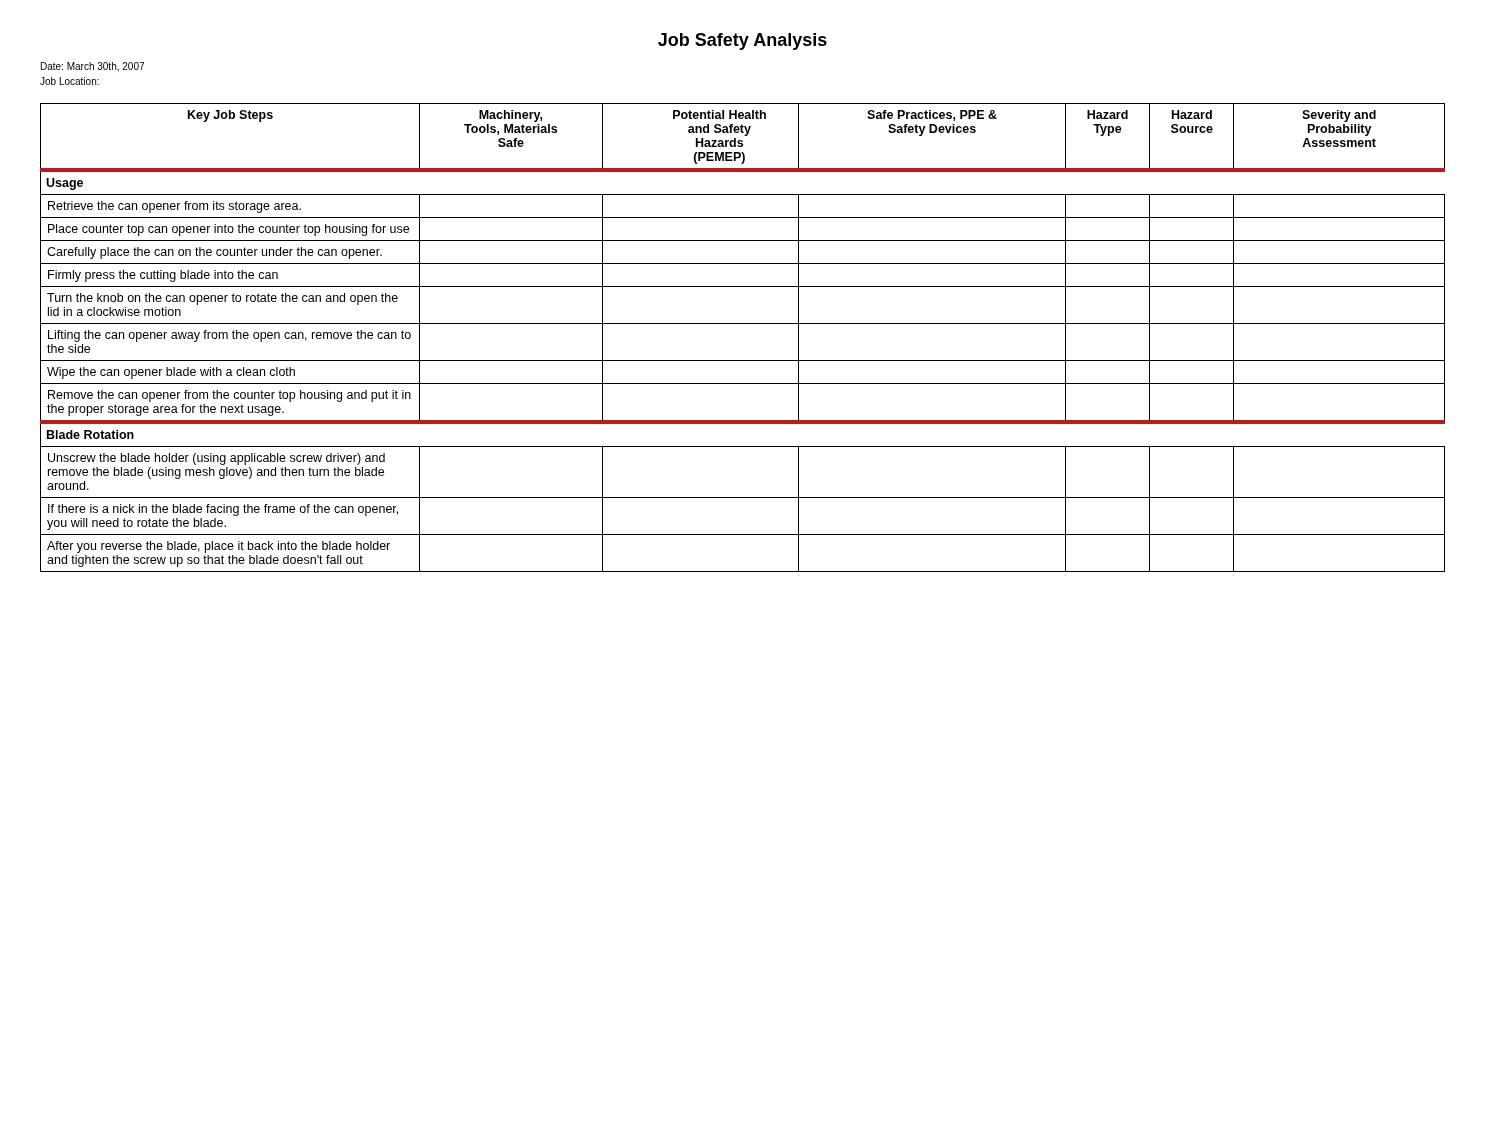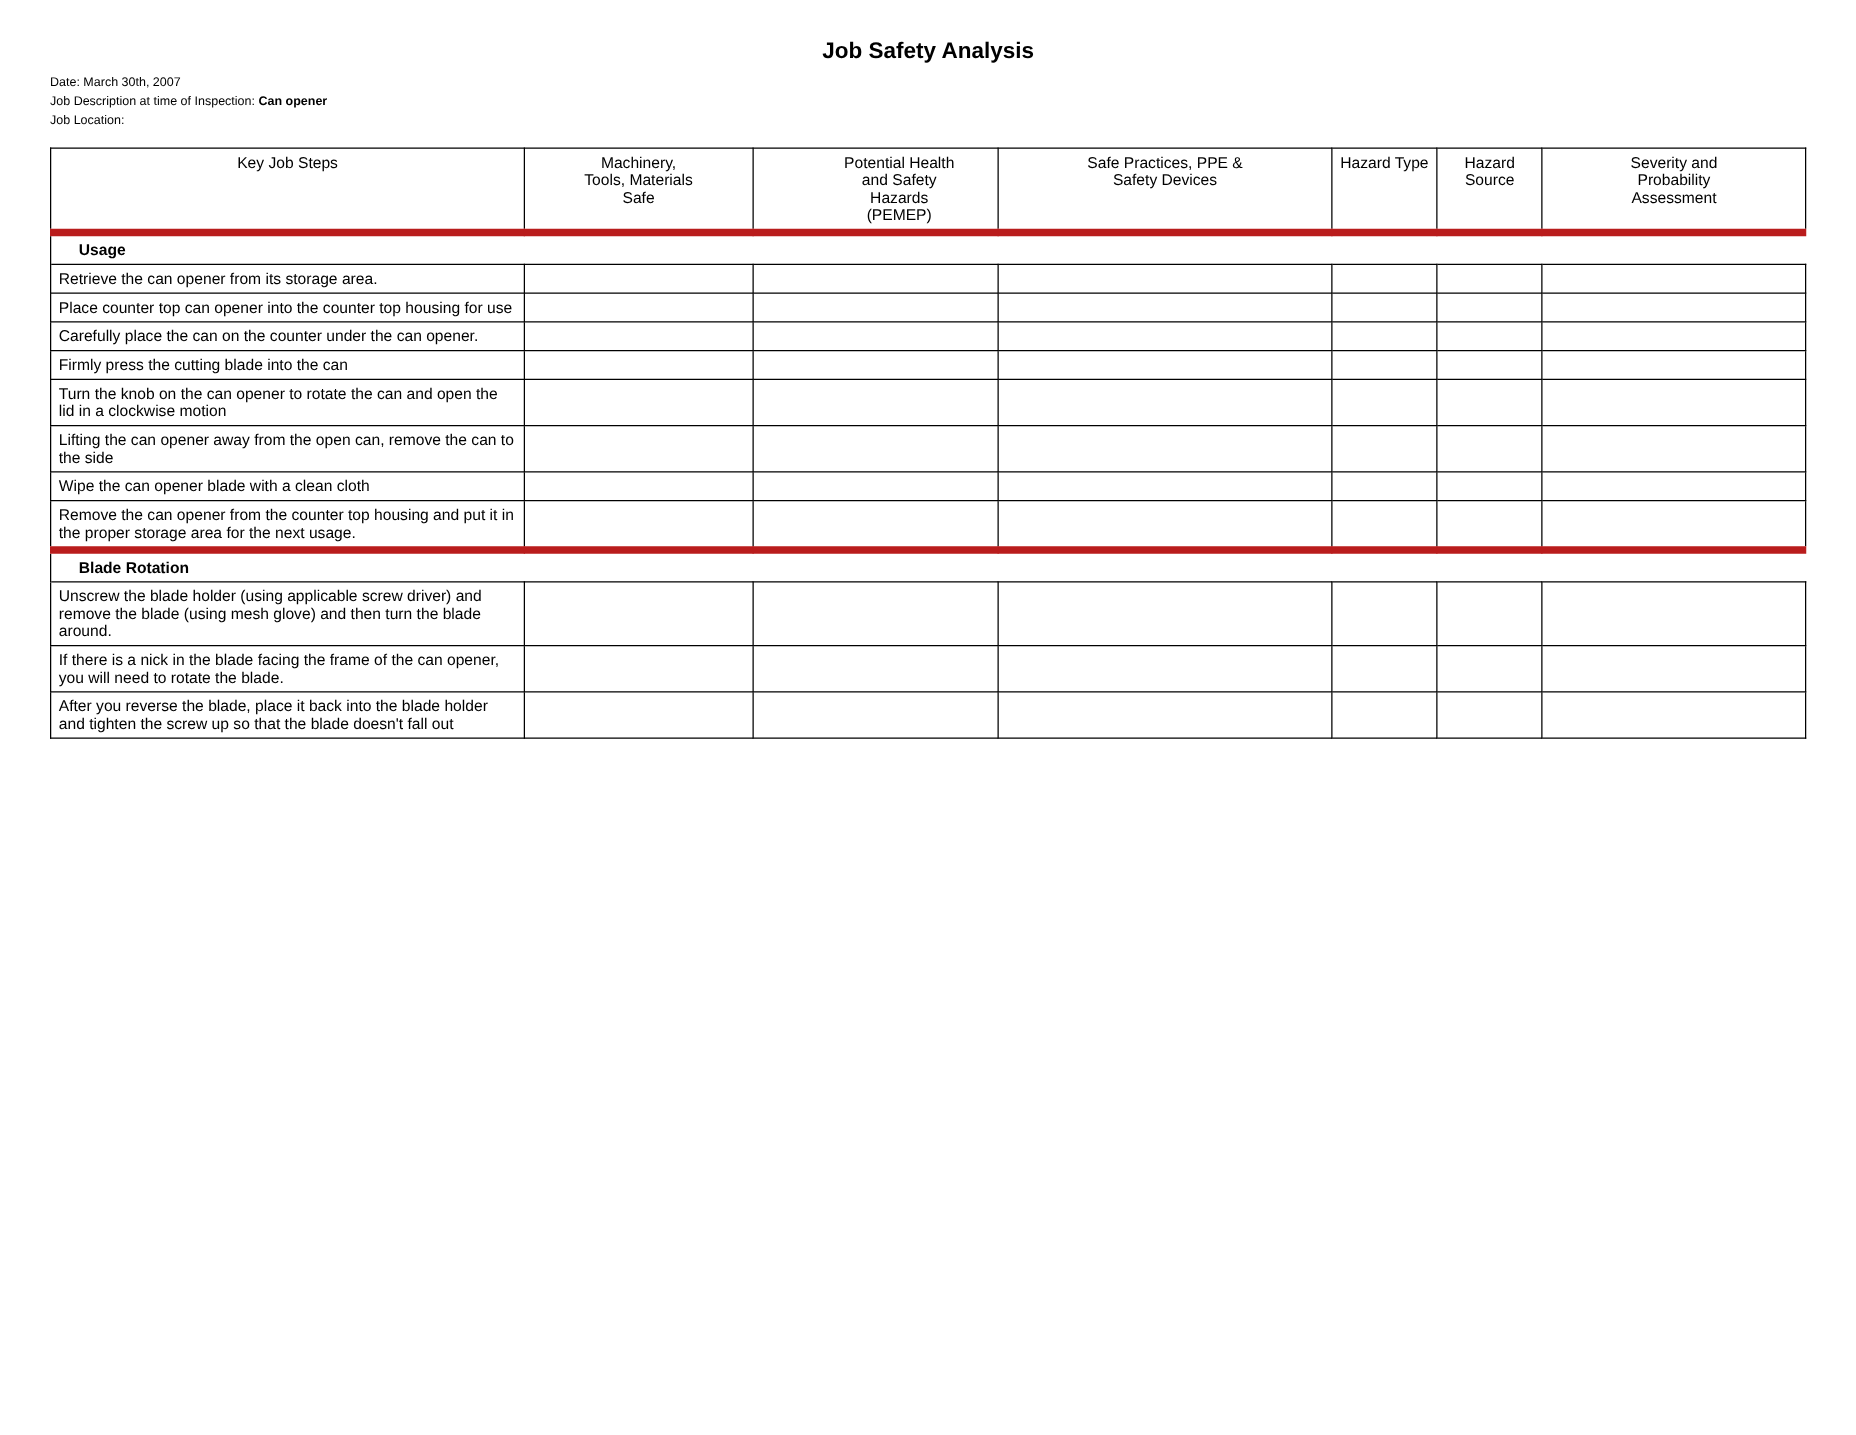--- a/index.html
+++ b/index.html
@@ -26,53 +26,50 @@
       width: 100%;
       border-collapse: collapse;
       font-size: 12.5px;
     }
     th, td {
       border: 1px solid #000;
       padding: 4px 6px;
       vertical-align: top;
     }
     th {
-      font-weight: normal;
+      font-weight: bold;
       text-align: center;
       background: #fff;
     }
     .col-steps { width: 27%; }
     .col-machinery { width: 13%; }
     .col-hazards { width: 14%; padding-left: 44px; }
     .col-safe { width: 19%; }
     .col-htype { width: 6%; }
     .col-hsource { width: 6%; }
     .col-severity { width: 15%; }
     .section-header td {
       font-weight: bold;
-      border-top: 6px solid #b91c1c;
+      border-top: 4px solid #b91c1c;
       border-bottom: none;
-      padding: 4px 22px;
+      padding: 4px 5px;
       background: #fff;
     }
     .section-header td:first-child {
       border-right: none;
     }
     td.empty { }
   </style>
 </head>
 <body>
 
 <div class="page-title">Job Safety Analysis</div>
 
 <div class="meta-block">
   <div class="meta-info">Date: March 30th, 2007</div>
-  <div class="meta-info">
-    <span>Job Description at time of Inspection: </span><span class="bold">Can opener</span>
-  </div>
   <div class="meta-info">Job Location:</div>
 </div>
 
 <table>
   <thead>
     <tr>
       <th class="col-steps">Key Job Steps</th>
       <th class="col-machinery">
         <span>Machinery,</span><br>
         <span>Tools, Materials</span><br>

